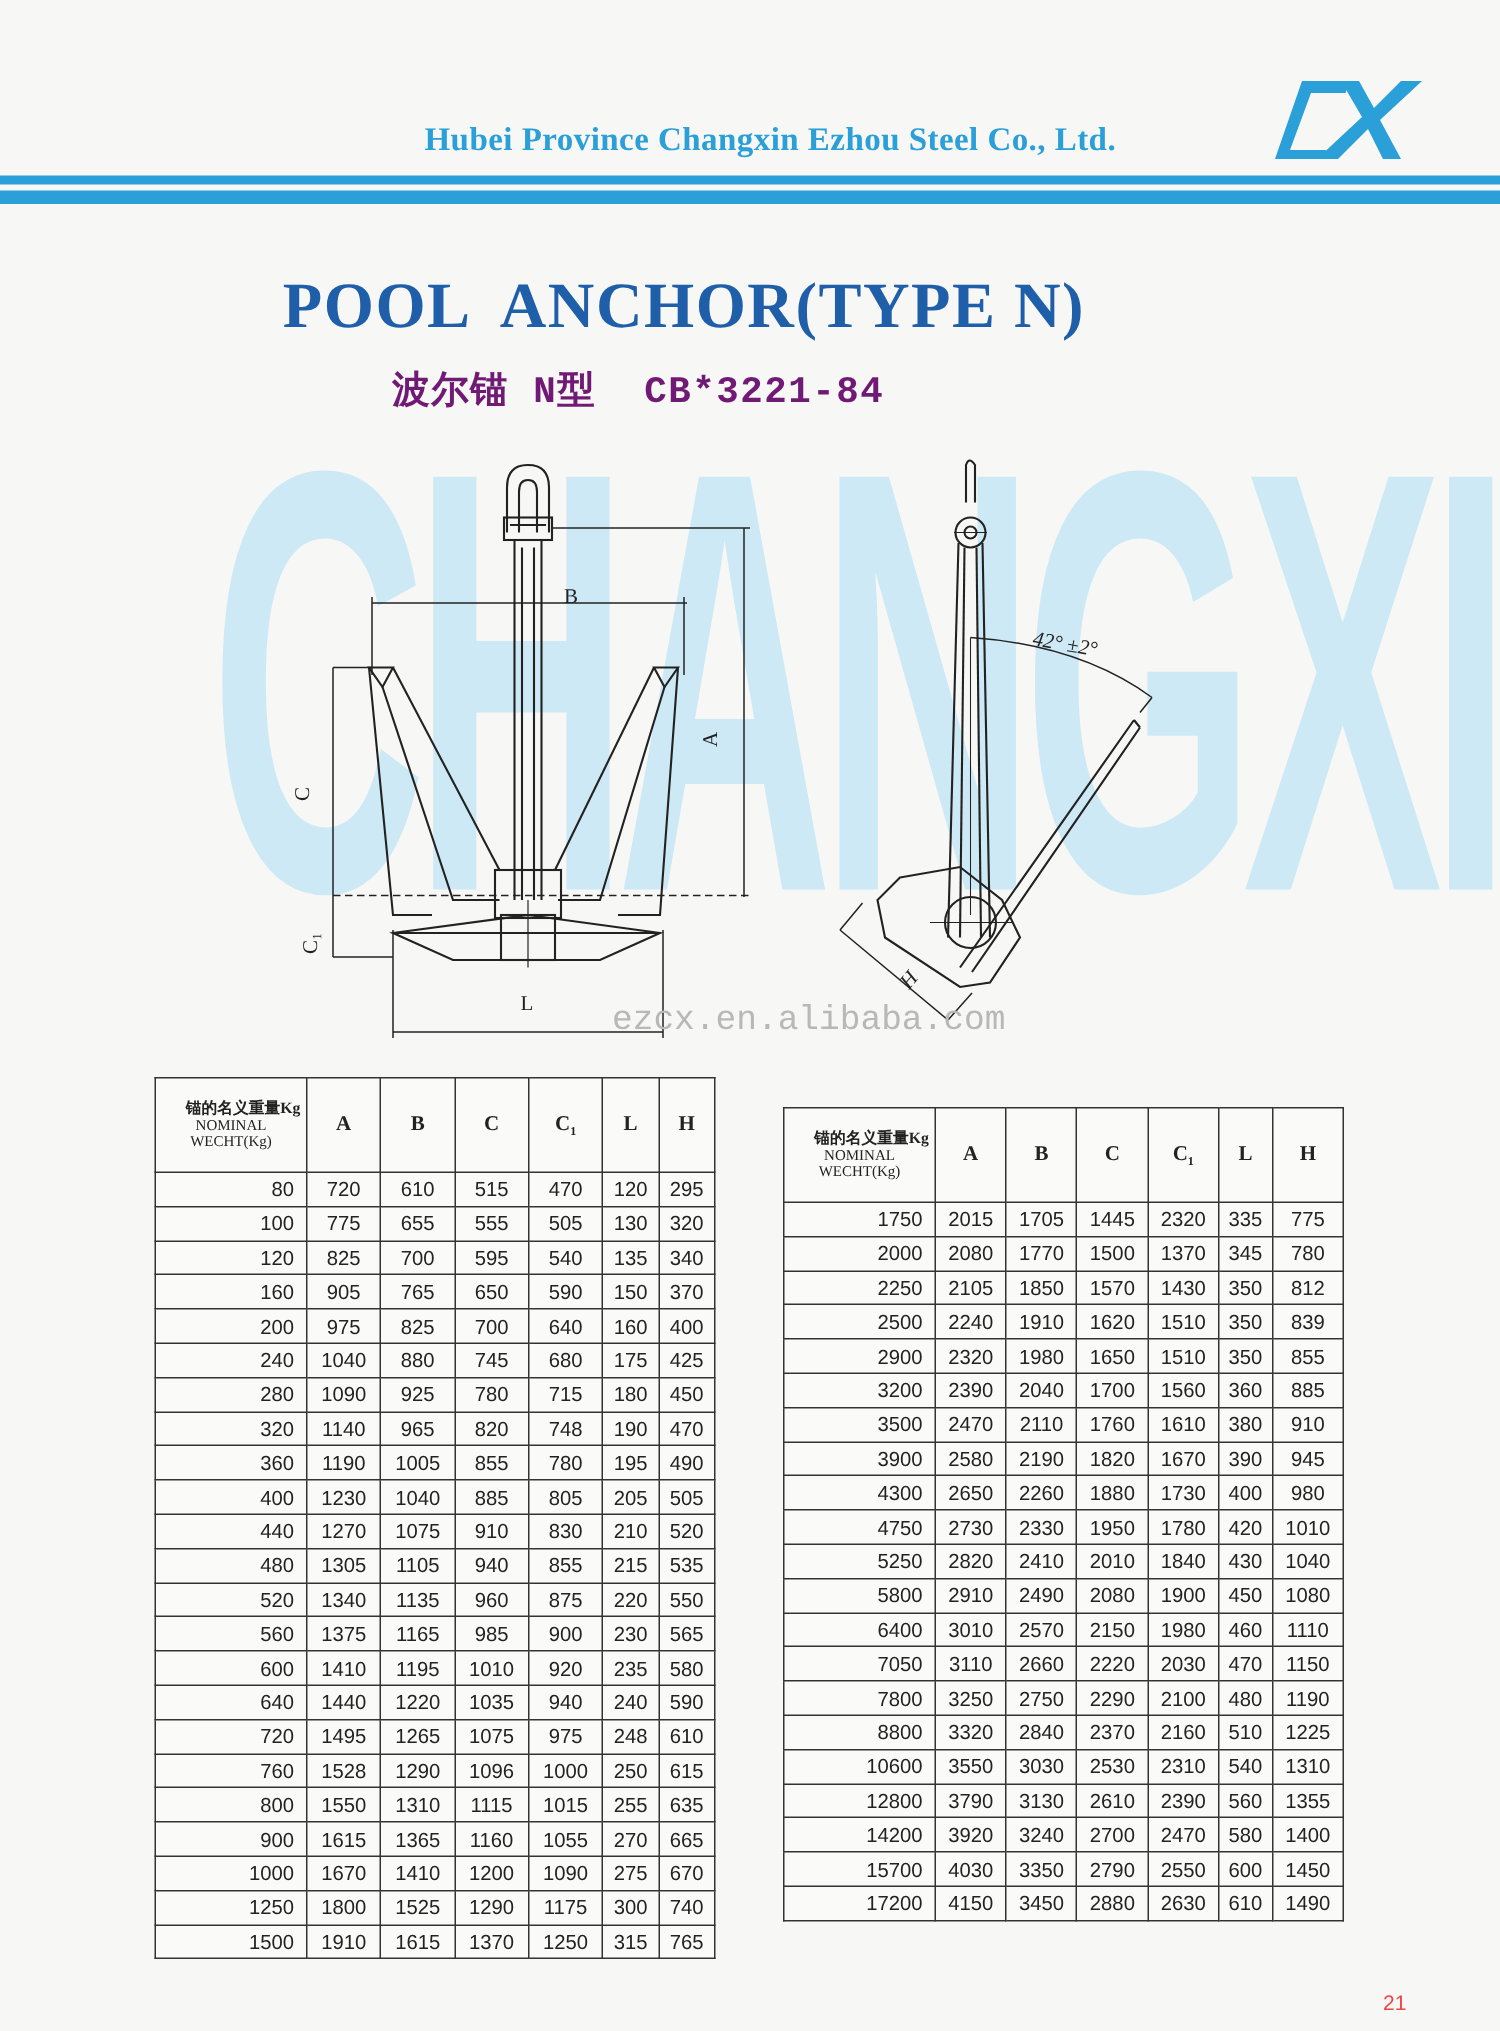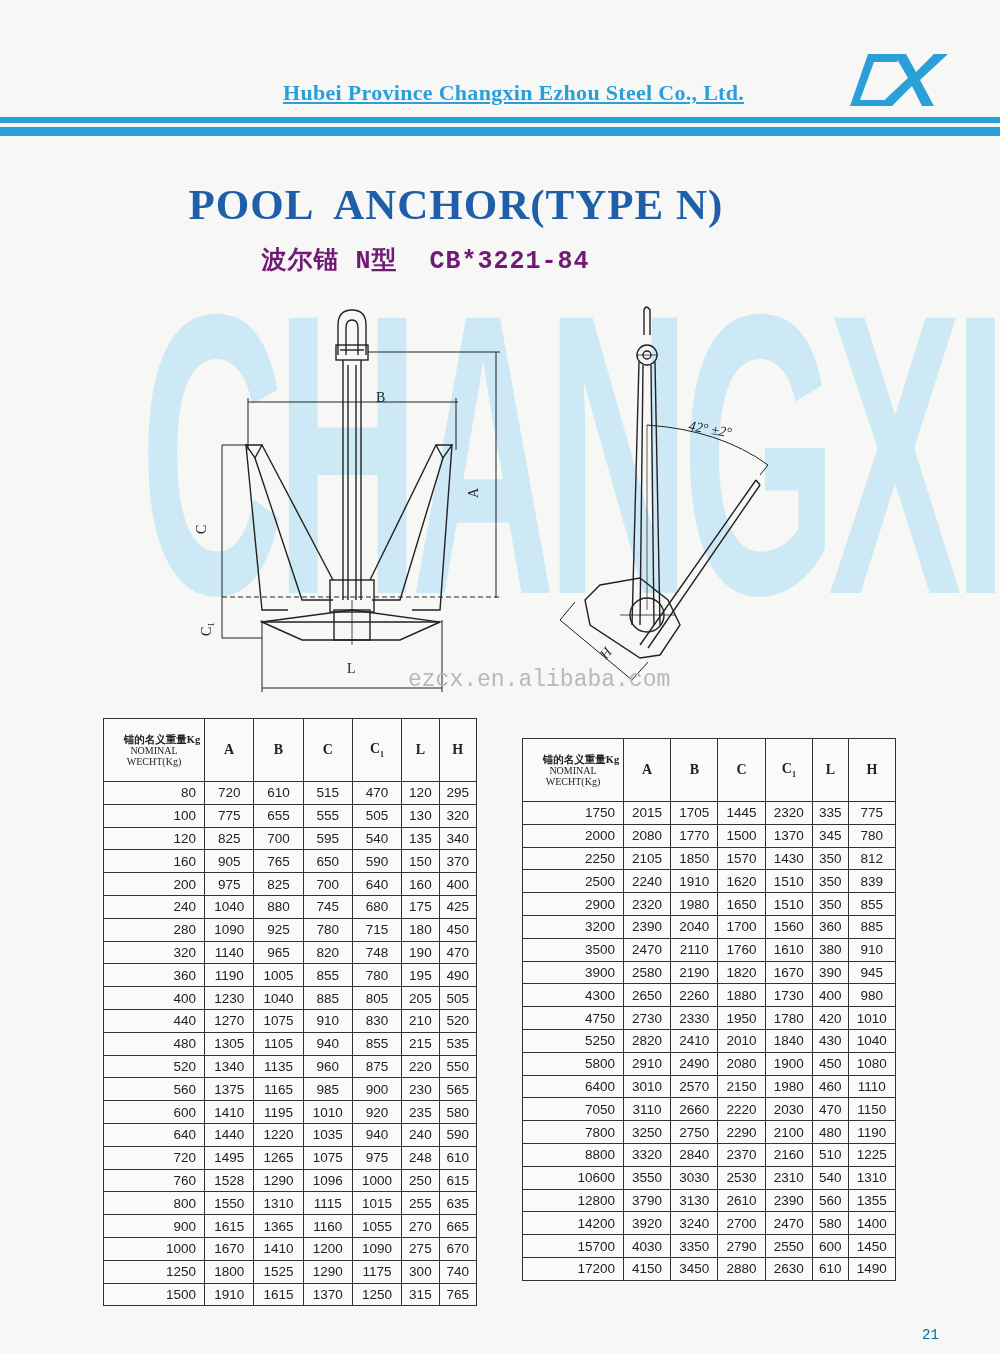--- a/index.html
+++ b/index.html
@@ -1,34 +1,34 @@
 <!DOCTYPE html>
 <html><head>
 <meta charset="utf-8">
 <style>
   html, body { margin:0; padding:0; }
   body { width:1000px; height:1354px; background:#f7f7f5; position:relative; overflow:hidden; font-family:"Liberation Serif", serif; color:#1a1a1a; }
-  .header-text { position:absolute; left:283px; top:80px; font-family:"Liberation Serif", serif; font-weight:bold; font-size:22px; color:#2a9fd8; letter-spacing:0.3px;text-decoration:underline; }
+  .header-text { position:absolute; left:283px; top:80px; font-family:"Liberation Serif", serif; font-weight:bold; font-size:22px; color:#2a9fd8; letter-spacing:0.3px; }
   .logo { position:absolute; left:842px; top:50px; width:110px; height:60px; }
   .rule1 { position:absolute; left:0; top:117px; width:1000px; height:6px; background:#2a9fd8; }
   .rule2 { position:absolute; left:0; top:127px; width:1000px; height:9px; background:#2a9fd8; }
   .title { position:absolute; left:0; width:912px; top:180px; text-align:center; font-family:"Liberation Serif", serif; font-weight:bold; font-size:43px; color:#1f5ea8; letter-spacing:1px; }
   .subtitle { position:absolute; left:0; width:836px; top:243px; text-align:center; font-family:Liberation Mono, monospace; font-weight:bold; font-size:25px; color:#701a75; letter-spacing:1px; padding-left:15px; box-sizing:border-box; }
   .watermark { position:absolute; left:140px; top:285px; font-family:"Liberation Sans", sans-serif; font-weight:bold; font-size:400px; line-height:340px; color:#cde9f5; letter-spacing:-18px; transform:scaleX(0.5); transform-origin:left top; white-space:nowrap; }
   .drawing { position:absolute; left:0; top:280px; width:1000px; height:430px; }
   .site-watermark { position:absolute; left:408px; top:667px; font-family:Liberation Mono, monospace; font-size:23px; color:#b8b8b8; }
   table.spec { position:absolute; border-collapse:collapse; background:#fafaf8; }
   table.spec td, table.spec th { border:1.5px solid #333; font-family:"Liberation Sans", sans-serif; font-size:13.5px; text-align:center; padding:0; height:21.8px; color:#222; }
   table.spec td.w { text-align:right; padding-right:8px; }
   table.spec th { font-family:"Liberation Serif", serif; font-size:14px; font-weight:bold; height:62px; }
   table.spec th.hdr { font-size:10px; font-weight:normal; line-height:11px; text-align:center; }
   table.spec th.hdr .cn { font-weight:bold; font-size:10.5px;margin-left:16px; }
   #t1 { left:103px; top:718px; width:374px; }
   #t2 { left:522px; top:738px; width:374px; }
-  .page-num { position:absolute; left:922px; top:1327px; font-family:Liberation Mono, monospace; font-size:14px; color:#0369a1; }
+  .page-num { position:absolute; left:922px; top:1327px; font-family:Liberation Sans, sans-serif; font-size:14px; color:#ef4444; }
   sub { font-size:8px; }
 </style>
 </head>
 <body>
 
 <div class="header-text">Hubei Province Changxin Ezhou Steel Co., Ltd.</div>
 <svg class="logo" viewBox="0 0 110 60">
   <path d="M8 56 L26 4 L58 4 L55 12 L32 12 L18 50 L42 50 L40 56 Z" fill="#2a9fd8"></path>
   <path d="M52 4 L64 4 L74 22 L92 4 L106 4 L78 30 L92 56 L80 56 L70 36 L50 56 L36 56 L66 28 Z" fill="#2a9fd8"></path>
 </svg>

